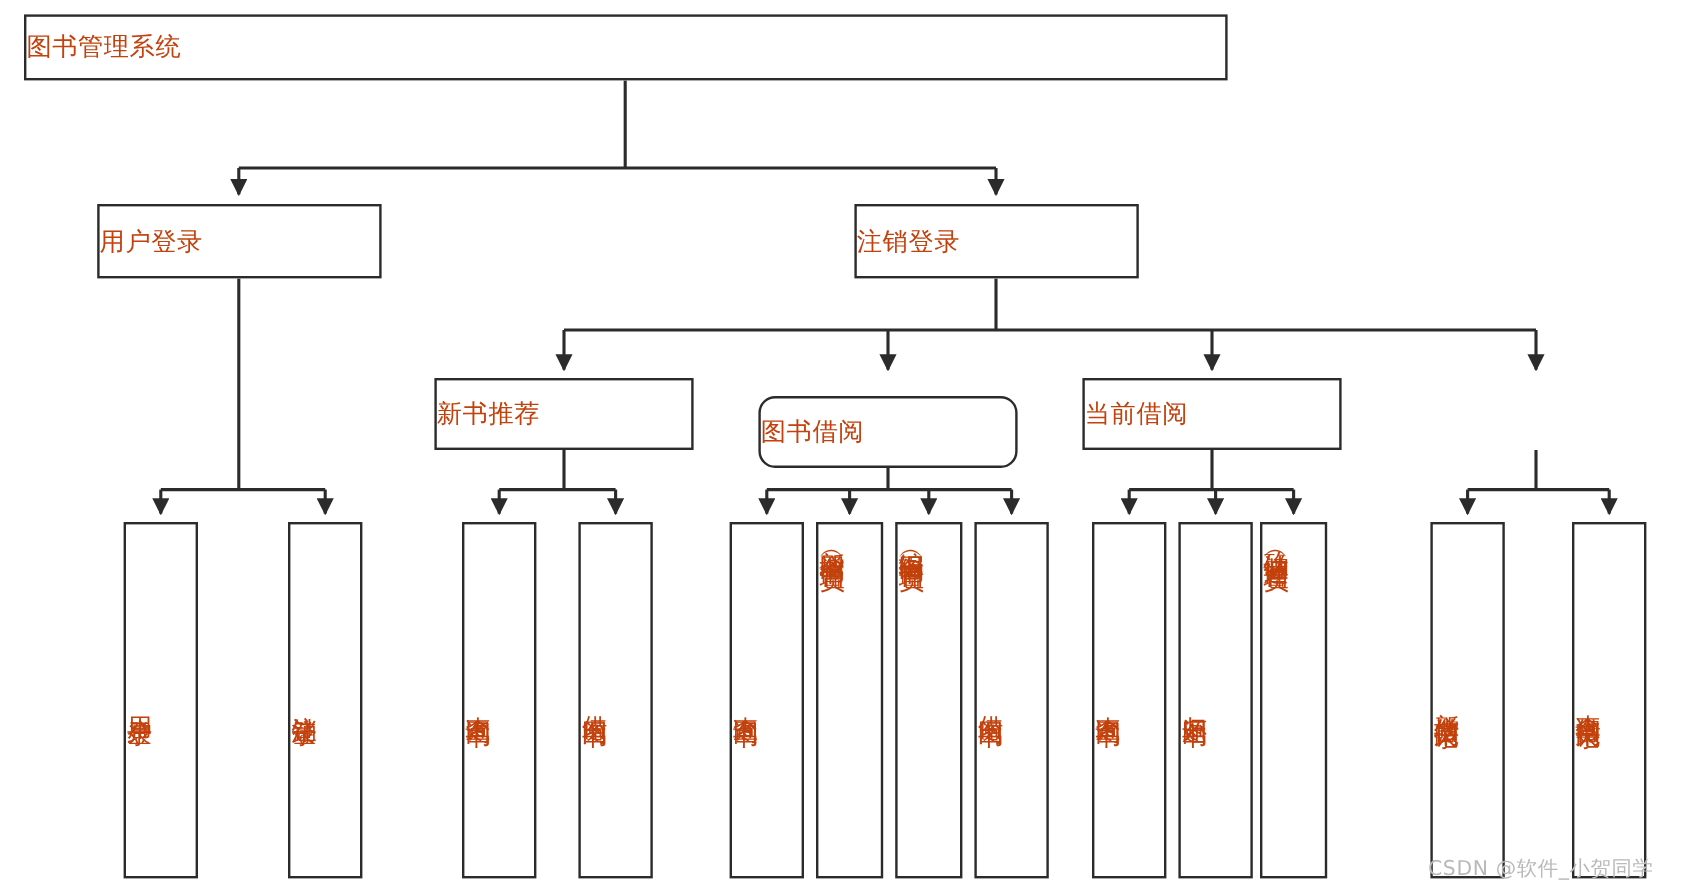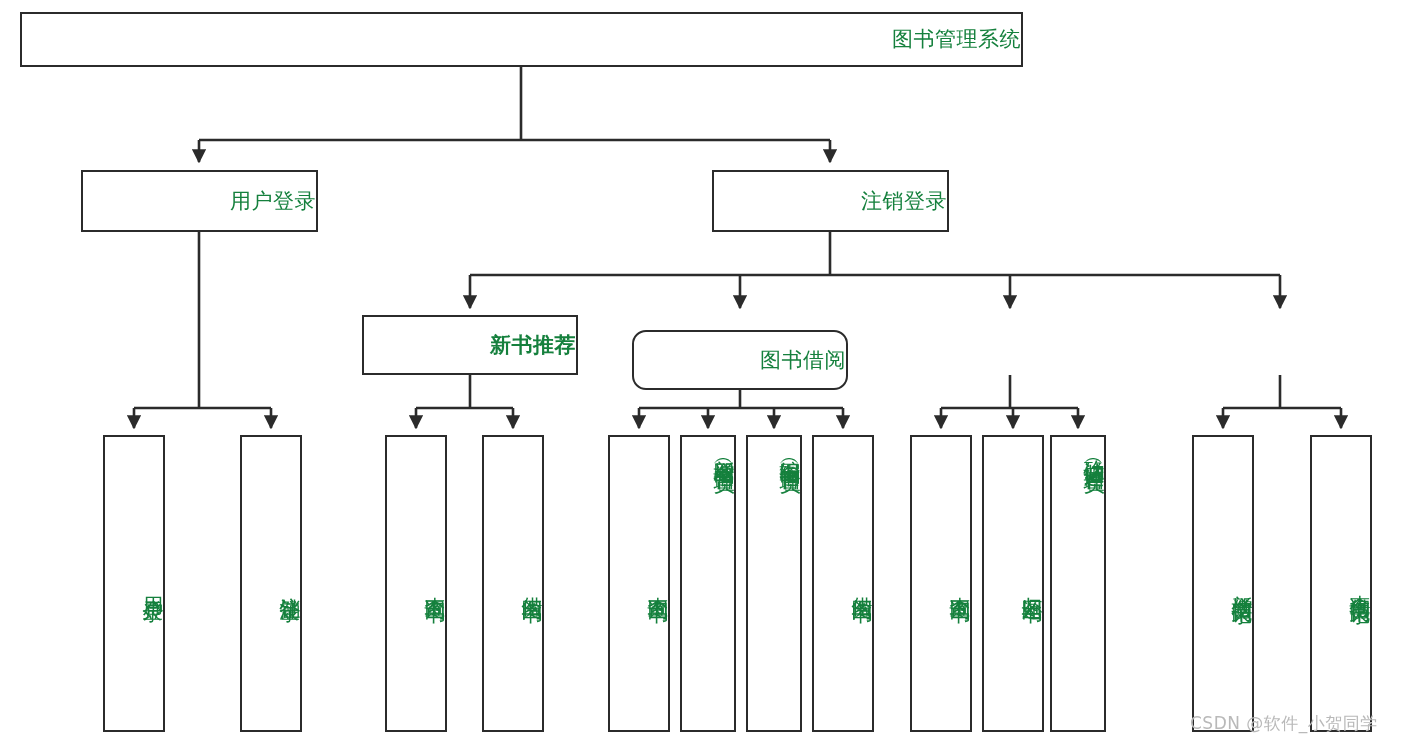--- a/index.html
+++ b/index.html
@@ -26,22 +26,22 @@
     height: 747px;
     pointer-events: none;
   }
   .node {
     position: absolute;
     box-sizing: border-box;
     background: #ffffff;
     border: 2px solid #2b2b2b;
     display: flex;
     align-items: center;
-    justify-content: flex-end;
-    color: #15803d;
+    justify-content: flex-start;
+    color: #c2410c;
     z-index: 2;
   }
   .node .label {
     display: block;
     text-align: center;
     line-height: 1.18;
     white-space: nowrap;
   }
   
   .node.horiz .label {
@@ -136,26 +136,29 @@
     <span class="label">图书管理系统</span>
   </div>
 
   <div class="node horiz" id="box-l2-0" style="left: 81px; top: 170px; width: 237px; height: 62px;">
     <span class="label">用户登录</span>
   </div>
   <div class="node horiz" id="box-l2-1" style="left: 712px; top: 170px; width: 237px; height: 62px;">
     <span class="label">注销登录</span>
   </div>
 
-  <div class="node horiz" id="box-l3-0" style="left: 362px; top: 315px; width: 216px; height: 60px; font-weight: bold;">
+  <div class="node horiz" id="box-l3-0" style="left: 362px; top: 315px; width: 216px; height: 60px;">
     <span class="label">新书推荐</span>
   </div>
   <div class="node horiz" id="box-l3-1" style="left: 632px; top: 330px; width: 216px; height: 60px; border-radius: 14px;">
     <span class="label">图书借阅</span>
   </div>
+  <div class="node horiz" id="box-l3-2" style="left: 902px; top: 315px; width: 216px; height: 60px;">
+    <span class="label">当前借阅</span>
+  </div>
 
   <div class="node vert v-mid" id="box-leaf-0" style="left: 103px; top: 435px; width: 62px; height: 297px;">
     <span class="label">用户登录</span>
   </div>
   <div class="node vert v-mid" id="box-leaf-1" style="left: 240px; top: 435px; width: 62px; height: 297px;">
     <span class="label">注销登录</span>
   </div>
   <div class="node vert v-mid" id="box-leaf-2" style="left: 385px; top: 435px; width: 62px; height: 297px;">
     <span class="label">查询图书</span>
   </div>

